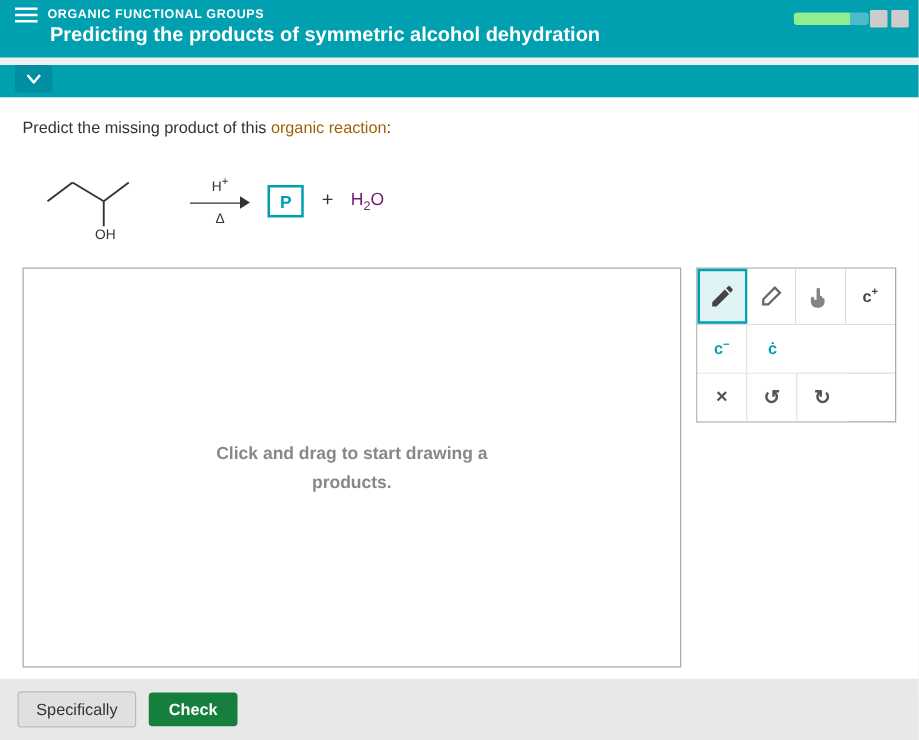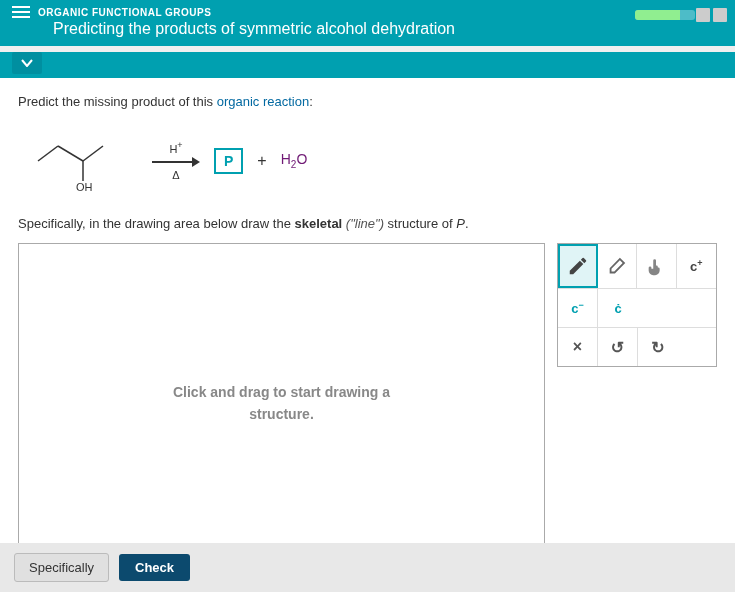--- a/index.html
+++ b/index.html
@@ -15,21 +15,20 @@
 
     
     .header {
       background: #00a0b0;
       color: white;
       padding: 6px 12px 8px 12px;
       position: relative;
     }
     .header-top {
       display: flex;
-      align-items: center;
       gap: 8px;
       margin-bottom: 2px;
     }
     .hamburger-icon {
       display: flex;
       flex-direction: column;
       gap: 3px;
       cursor: pointer;
     }
     .hamburger-icon span {
@@ -68,23 +67,23 @@
     }
     .win-btn {
       width: 14px;
       height: 14px;
       background: #ccc;
       border-radius: 1px;
       cursor: pointer;
     }
     .page-title {
       font-size: 16px;
-      font-weight: normal;
+      font-weight: bold;
       color: white;
-      margin-left: 41px;
+      margin-left: 28px;
     }
 
     
     .collapse-btn {
       background: #008fa0;
       color: white;
       border: none;
       width: 30px;
       height: 22px;
       cursor: pointer;
@@ -101,21 +100,21 @@
       padding: 14px 18px 10px 18px;
     }
 
     .question-text {
       font-size: 13px;
       color: #333;
       margin-bottom: 14px;
       line-height: 1.5;
     }
     .question-text .highlight {
-      color: #0369a1;
+      color: #a16207;
     }
 
     
     .reaction-container {
       display: flex;
       align-items: center;
       margin-bottom: 18px;
       margin-left: 10px;
       gap: 10px;
     }
@@ -284,21 +283,21 @@
     .btn-explanation {
       background: #e0e0e0;
       border: 1px solid #bbb;
       padding: 6px 14px;
       font-size: 13px;
       cursor: pointer;
       border-radius: 3px;
       color: #333;
     }
     .btn-check {
-      background: #0c4a6e;
+      background: #15803d;
       border: none;
       padding: 6px 16px;
       font-size: 13px;
       cursor: pointer;
       border-radius: 3px;
       color: white;
       font-weight: bold;
     }
 
     
@@ -362,30 +361,27 @@
       <span class="arrow-label-bottom">Δ</span>
     </div>
 
     <div class="product-box">P</div>
 
     <span class="plus-sign">+</span>
 
     <span class="water-formula">H<sub>2</sub>O</span>
   </div>
 
-  <div class="instruction-text">
-    <span>Specifically, in the drawing area below draw the </span><span class="bold">skeletal</span><span class="italic"> ("line")</span><span> structure of </span><span class="math-italic">P</span><span>.</span>
-  </div>
 
   <div class="drawing-section">
 
     <div class="drawing-canvas">
       <div class="canvas-placeholder">
         <span>Click and drag to start drawing a</span><br>
-        <span>structure.</span>
+        <span>products.</span>
       </div>
     </div>
 
     <div class="toolbar">
 
       <div class="toolbar-row">
 
         <button class="tool-btn active" title="Draw bond">
           <svg viewBox="0 0 24 24">
             <path d="M3 17.25V21h3.75L17.81 9.94l-3.75-3.75L3 17.25zM20.71 7.04a1 1 0 000-1.41l-2.34-2.34a1 1 0 00-1.41 0l-1.83 1.83 3.75 3.75 1.83-1.83z" fill="#444"></path>

